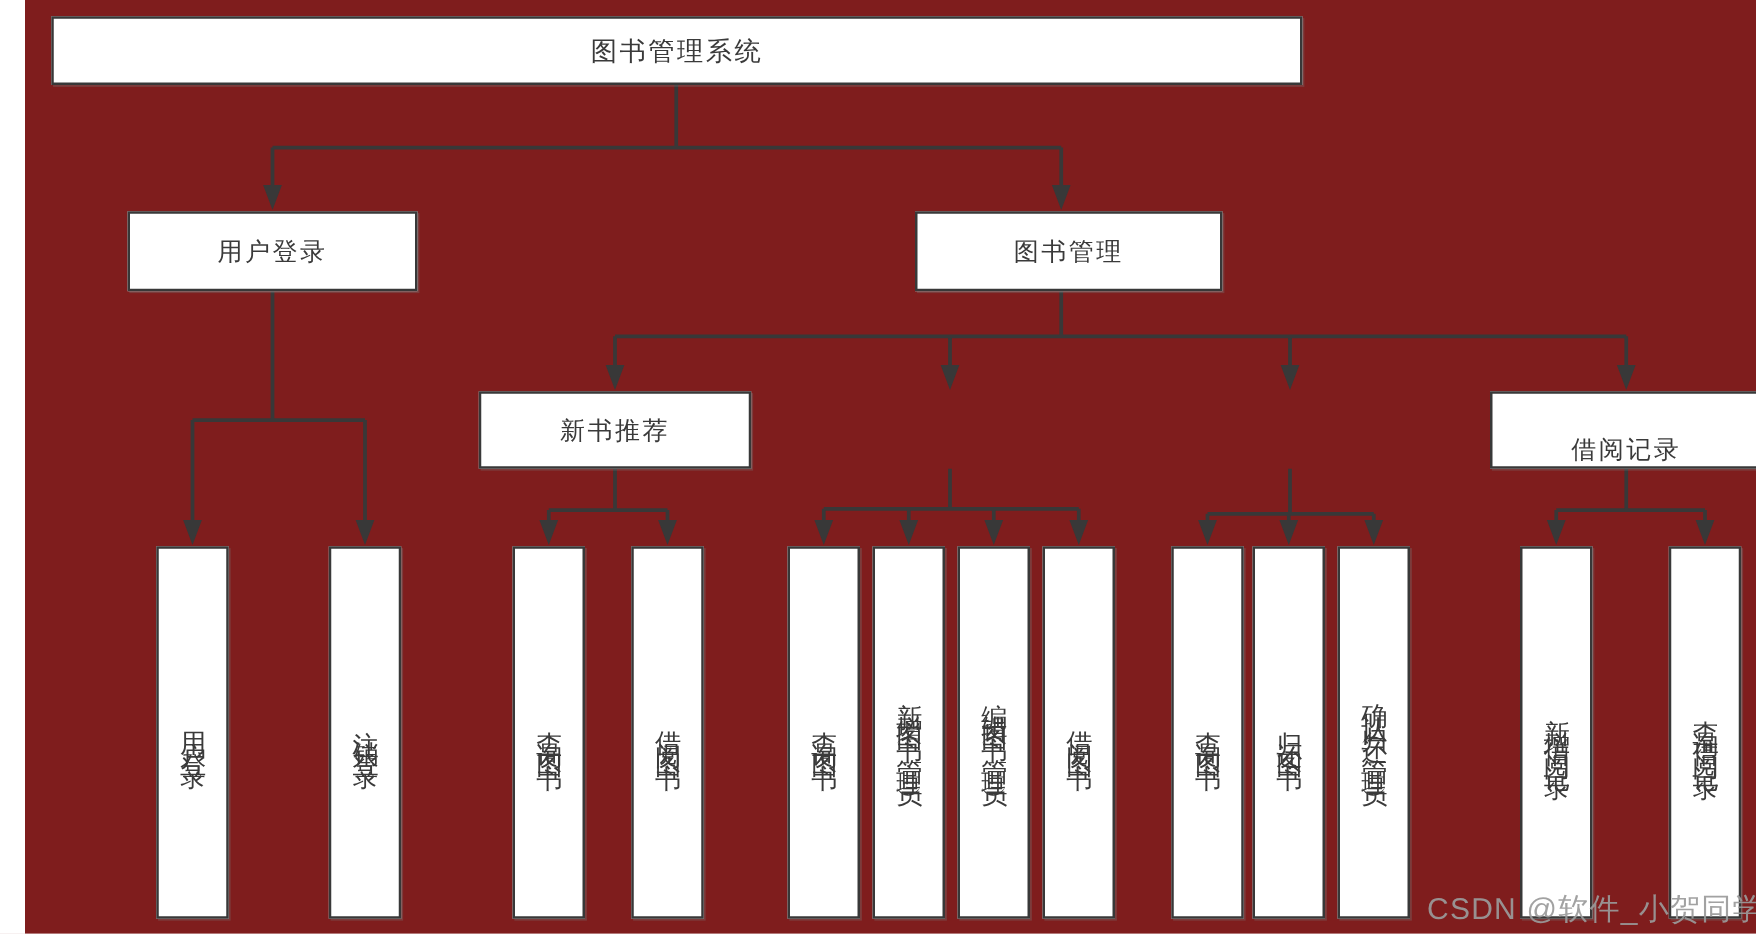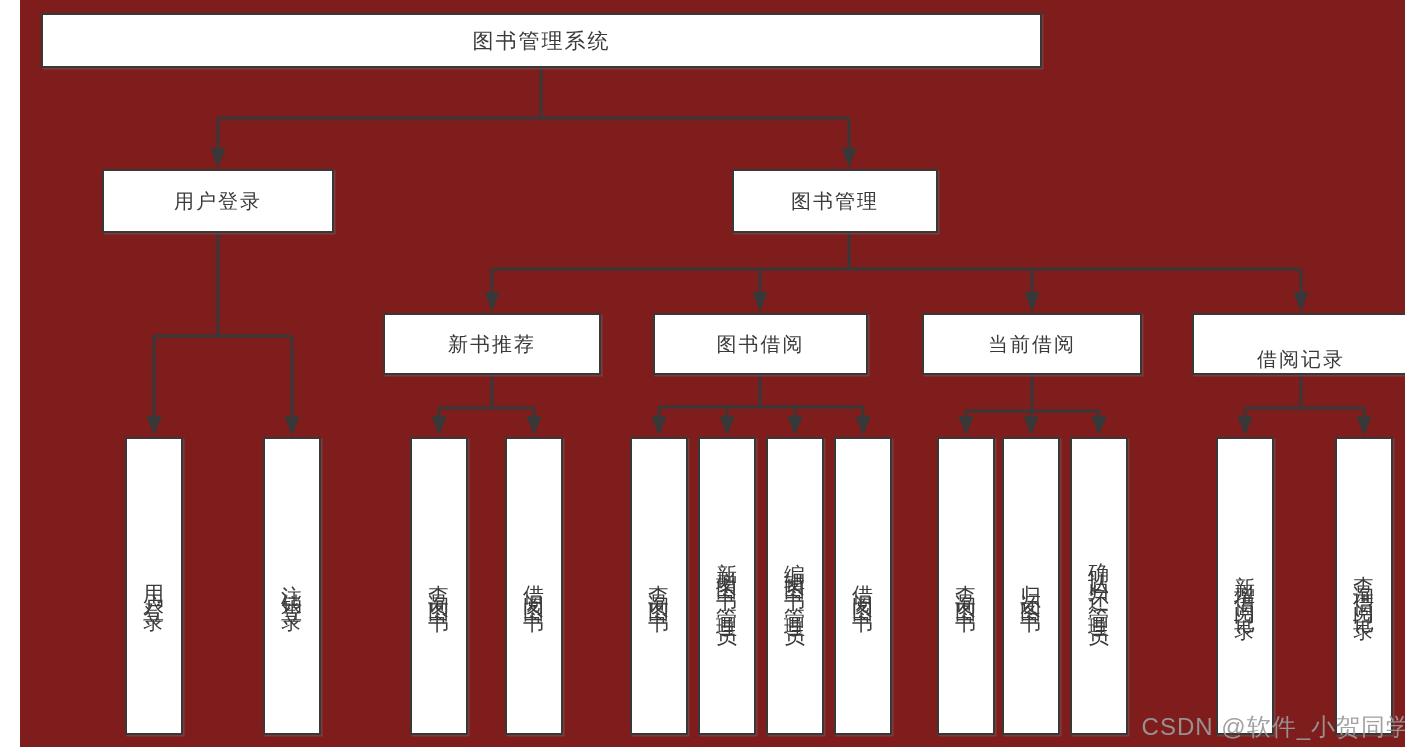--- a/index.html
+++ b/index.html
@@ -14,21 +14,21 @@
     position:absolute;z-index:2;box-sizing:border-box;background:#fff;
     border:2.5px solid var(--line,#383838);
     display:flex;align-items:center;justify-content:center;
     font-size:20px;letter-spacing:2px;color:var(--text,#3a3a3a);
     box-shadow:1.5px 1.5px 0 rgba(120,120,120,.35);
   }
   .root{left:21px;top:13px;width:1001px;height:55px;font-size:21px;}
   .lvl2{top:169px;height:64px;}
   .lvl3{top:313px;height:62px;}
   .n-login{left:82px;width:232px;}
-  .n-mgmt{left:712px;width:206px;}
+  .n-mgmt{left:712px;width:246px;}
   .n-g0{left:363px;width:218px;}
   .n-g1{left:633px;width:215px;}
   .n-g2{left:902px;width:220px;}
   .n-g3{left:1172px;width:218px;align-items:flex-end;}
   .leaf{
     position:absolute;z-index:2;top:437px;width:58px;height:298px;box-sizing:border-box;
     background:#fff;border:2.5px solid var(--line,#383838);
     display:flex;align-items:center;justify-content:center;
     box-shadow:1.5px 1.5px 0 rgba(120,120,120,.35);
   }
@@ -88,26 +88,20 @@
   <div class="node lvl2 n-login">
     <span>用户登录</span>
   </div>
   <div class="node lvl2 n-mgmt">
     <span>图书管理</span>
   </div>
 
   <div class="node lvl3 n-g0">
     <span>新书推荐</span>
   </div>
-  <div class="node lvl3 n-g1">
-    <span>图书借阅</span>
-  </div>
-  <div class="node lvl3 n-g2">
-    <span>当前借阅</span>
-  </div>
   <div class="node lvl3 n-g3">
     <span>借阅记录</span>
   </div>
 
   <div class="leaf" style="left:105px">
     <span class="vtext">用户登录</span>
   </div>
   <div class="leaf" style="left:243px">
     <span class="vtext">注销登录</span>
   </div>

